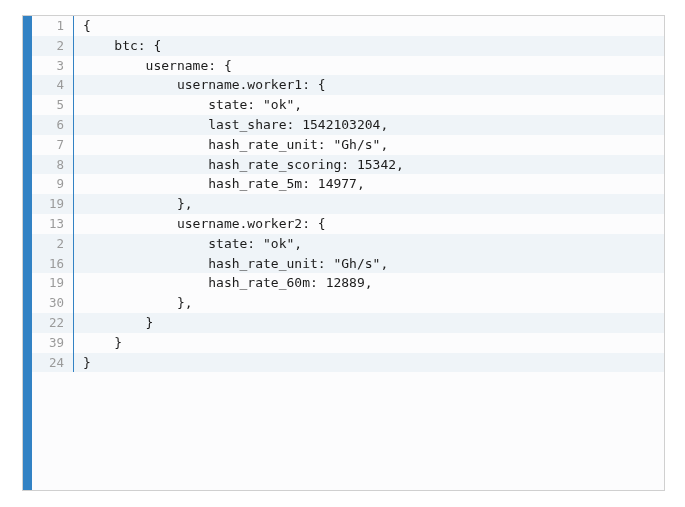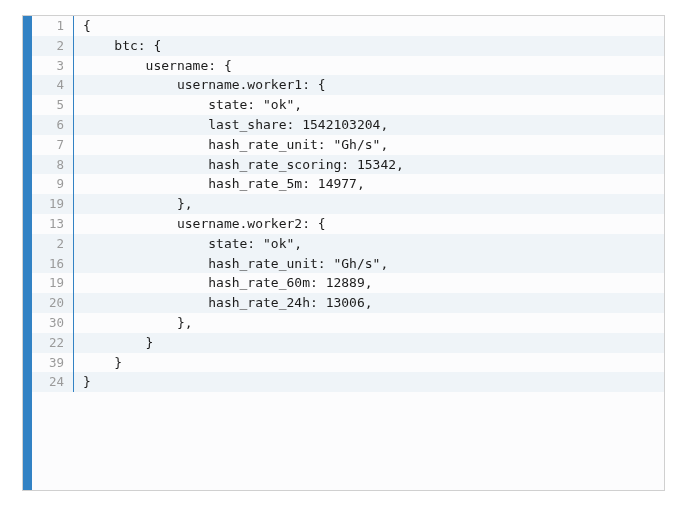--- a/index.html
+++ b/index.html
@@ -128,24 +128,20 @@
         <div class="code-text">                state: "ok",</div>
       </div>
       <div class="row even">
         <div class="gutter">16</div>
         <div class="code-text">                hash_rate_unit: "Gh/s",</div>
       </div>
       <div class="row odd">
         <div class="gutter">19</div>
         <div class="code-text">                hash_rate_60m: 12889,</div>
       </div>
-      <div class="row even">
-        <div class="gutter">20</div>
-        <div class="code-text">                hash_rate_24h: 13006,</div>
-      </div>
       <div class="row odd">
         <div class="gutter">30</div>
         <div class="code-text">            },</div>
       </div>
       <div class="row even">
         <div class="gutter">22</div>
         <div class="code-text">        }</div>
       </div>
       <div class="row odd">
         <div class="gutter">39</div>

